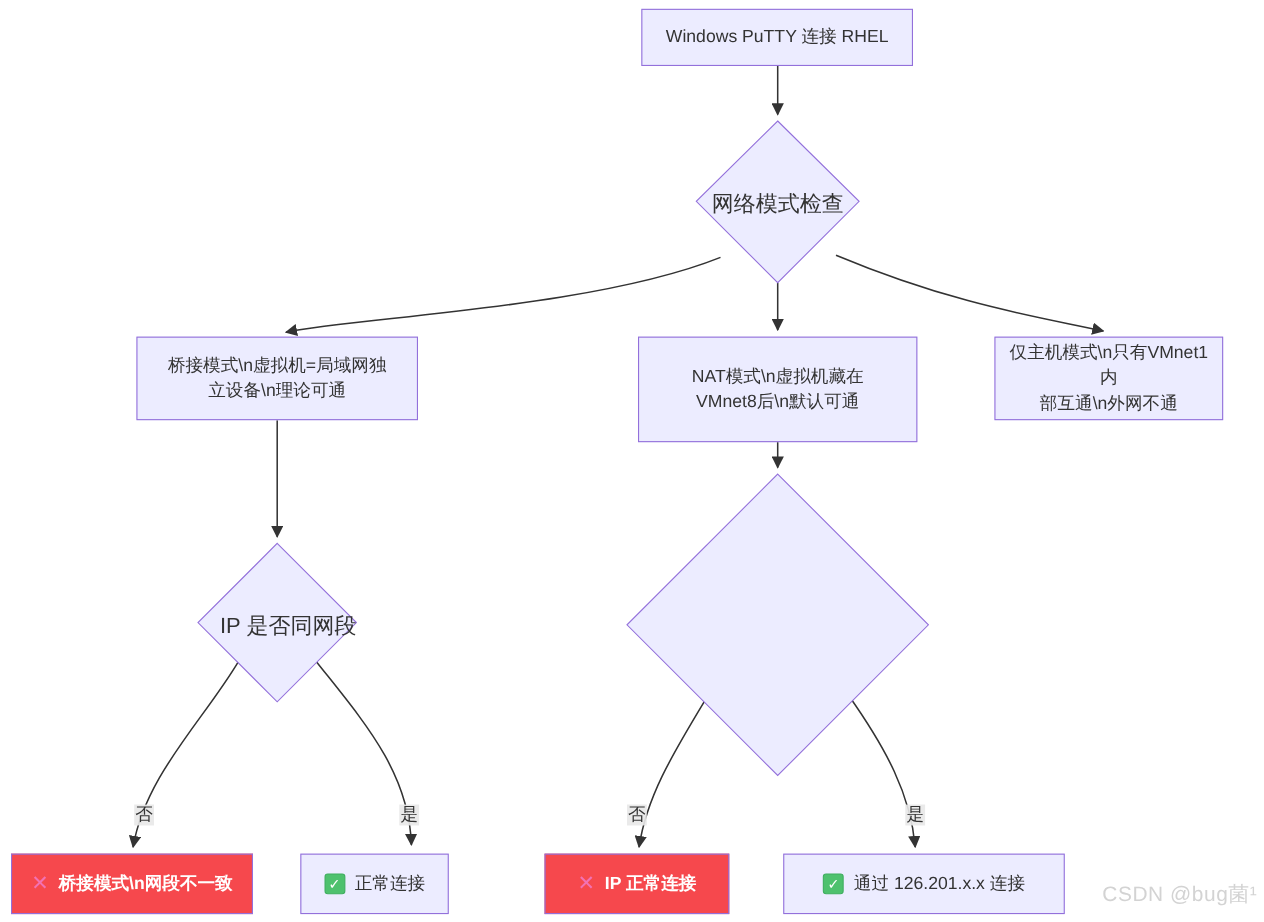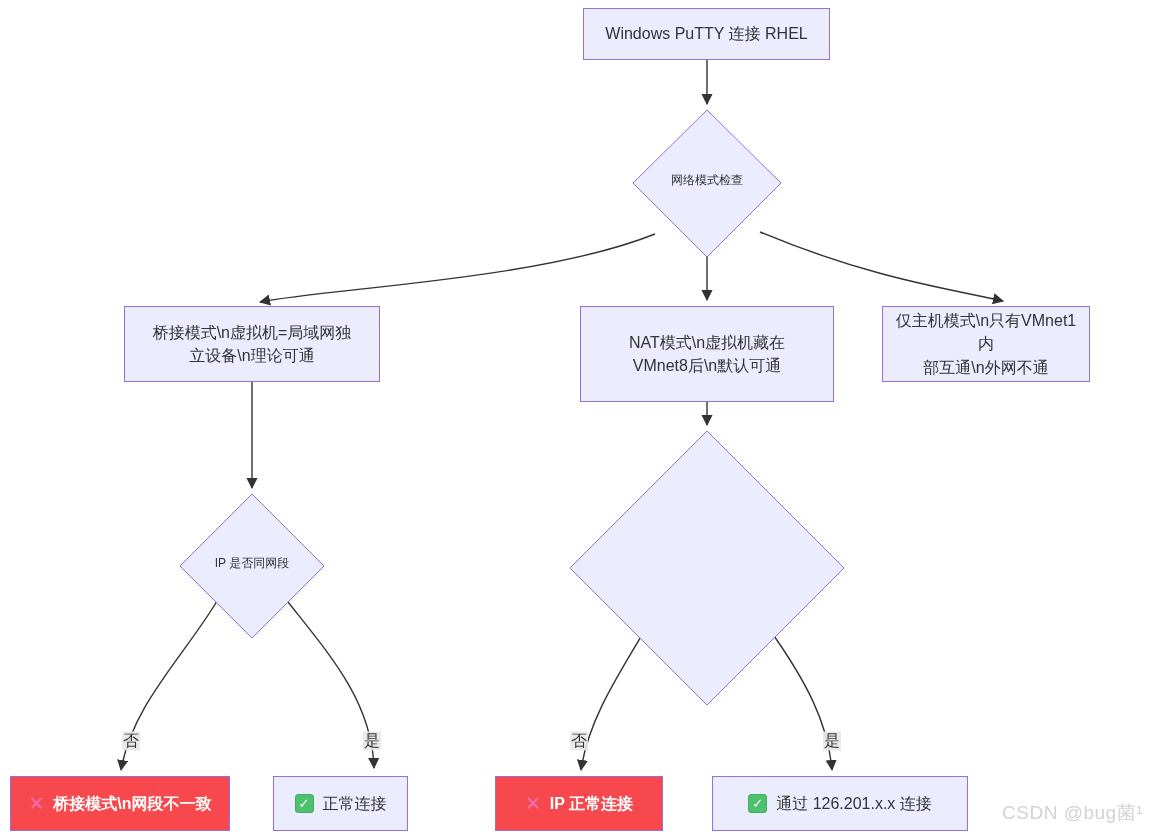--- a/index.html
+++ b/index.html
@@ -25,21 +25,21 @@
     padding:4px 10px;
   }
   .node-fail{
     background:#F6484D;
     color:#ffffff;
     font-weight:bold;
   }
   .diamond-label{
     position:absolute;
     color:#333333;
-    font-size:12px;
+    font-size:20px;
     line-height:1.5;
     text-align:center;
     white-space:pre-line;
     pointer-events:none;
   }
   .edge-label{
     position:absolute;
     transform:translate(-50%,-50%);
     background:rgba(232,232,232,0.9);
     color:#333333;
@@ -115,28 +115,28 @@
 
   <div class="node" style="left:583px;top:8px;width:247px;height:52px;">
     <span>Windows PuTTY 连接 RHEL</span>
   </div>
 
   <div class="node" style="left:580px;top:306px;width:254px;height:96px;">
     <span>NAT模式\n虚拟机藏在
 VMnet8后\n默认可通</span>
   </div>
 
-  <div class="node" style="left:882px;top:306px;width:208px;height:76px;">
+  <div class="node" style="left:904px;top:306px;width:208px;height:76px;">
     <span>仅主机模式\n只有VMnet1内
 部互通\n外网不通</span>
   </div>
 
   <div class="diamond-label" style="left:633px;top:171px;width:148px;">网络模式检查</div>
 
-  <div class="diamond-label" style="left:180px;top:554px;width:144px;">IP 是否同网段</div>
+  <div class="diamond-label" style="left:180px;top:554px;width:144px;text-align:right;">IP 是否同网段</div>
 
 
   <div class="edge-label" style="left:131px;top:741px;">否</div>
   <div class="edge-label" style="left:372px;top:741px;">是</div>
   <div class="edge-label" style="left:579px;top:741px;">否</div>
   <div class="edge-label" style="left:832px;top:741px;">是</div>
 
   <div class="node node-fail" style="left:10px;top:776px;width:220px;height:55px;">
     <span class="node-row">
       <span class="cross-glyph">✕</span>

